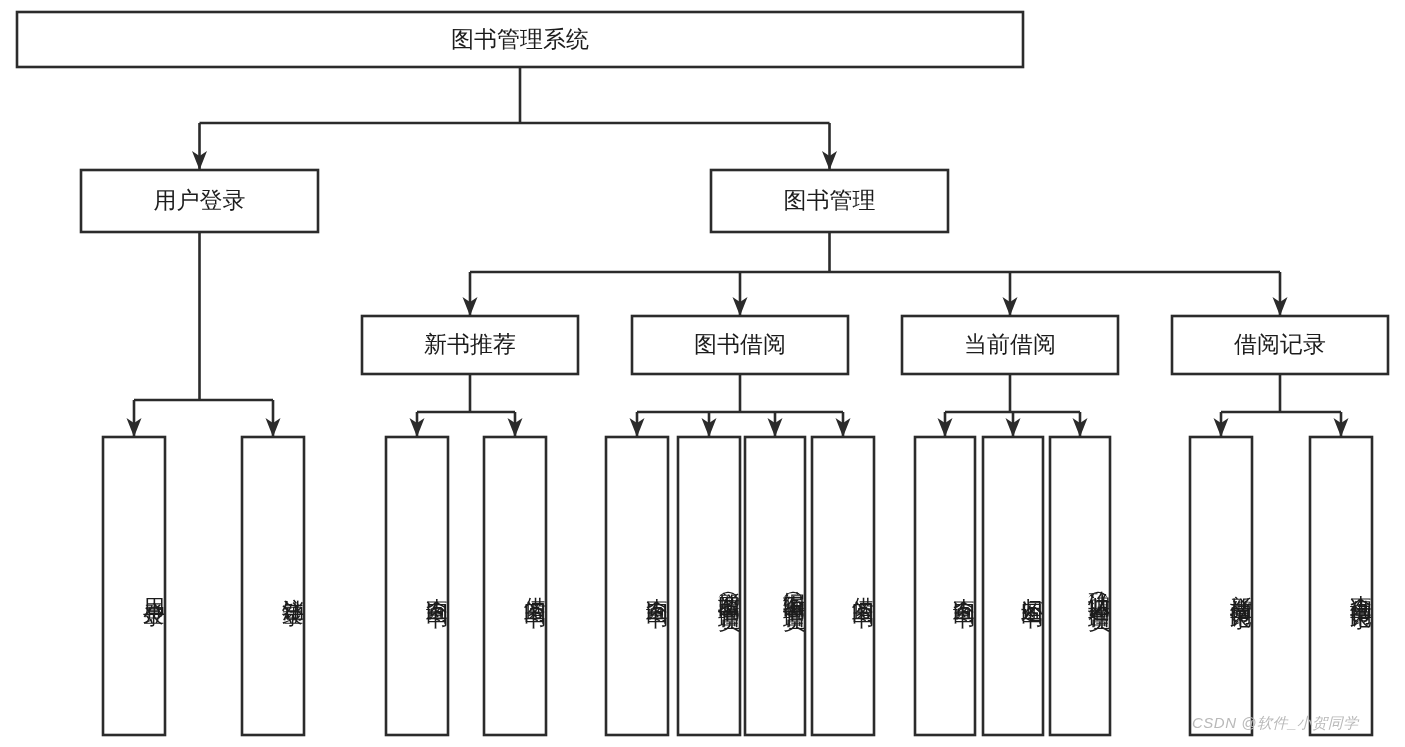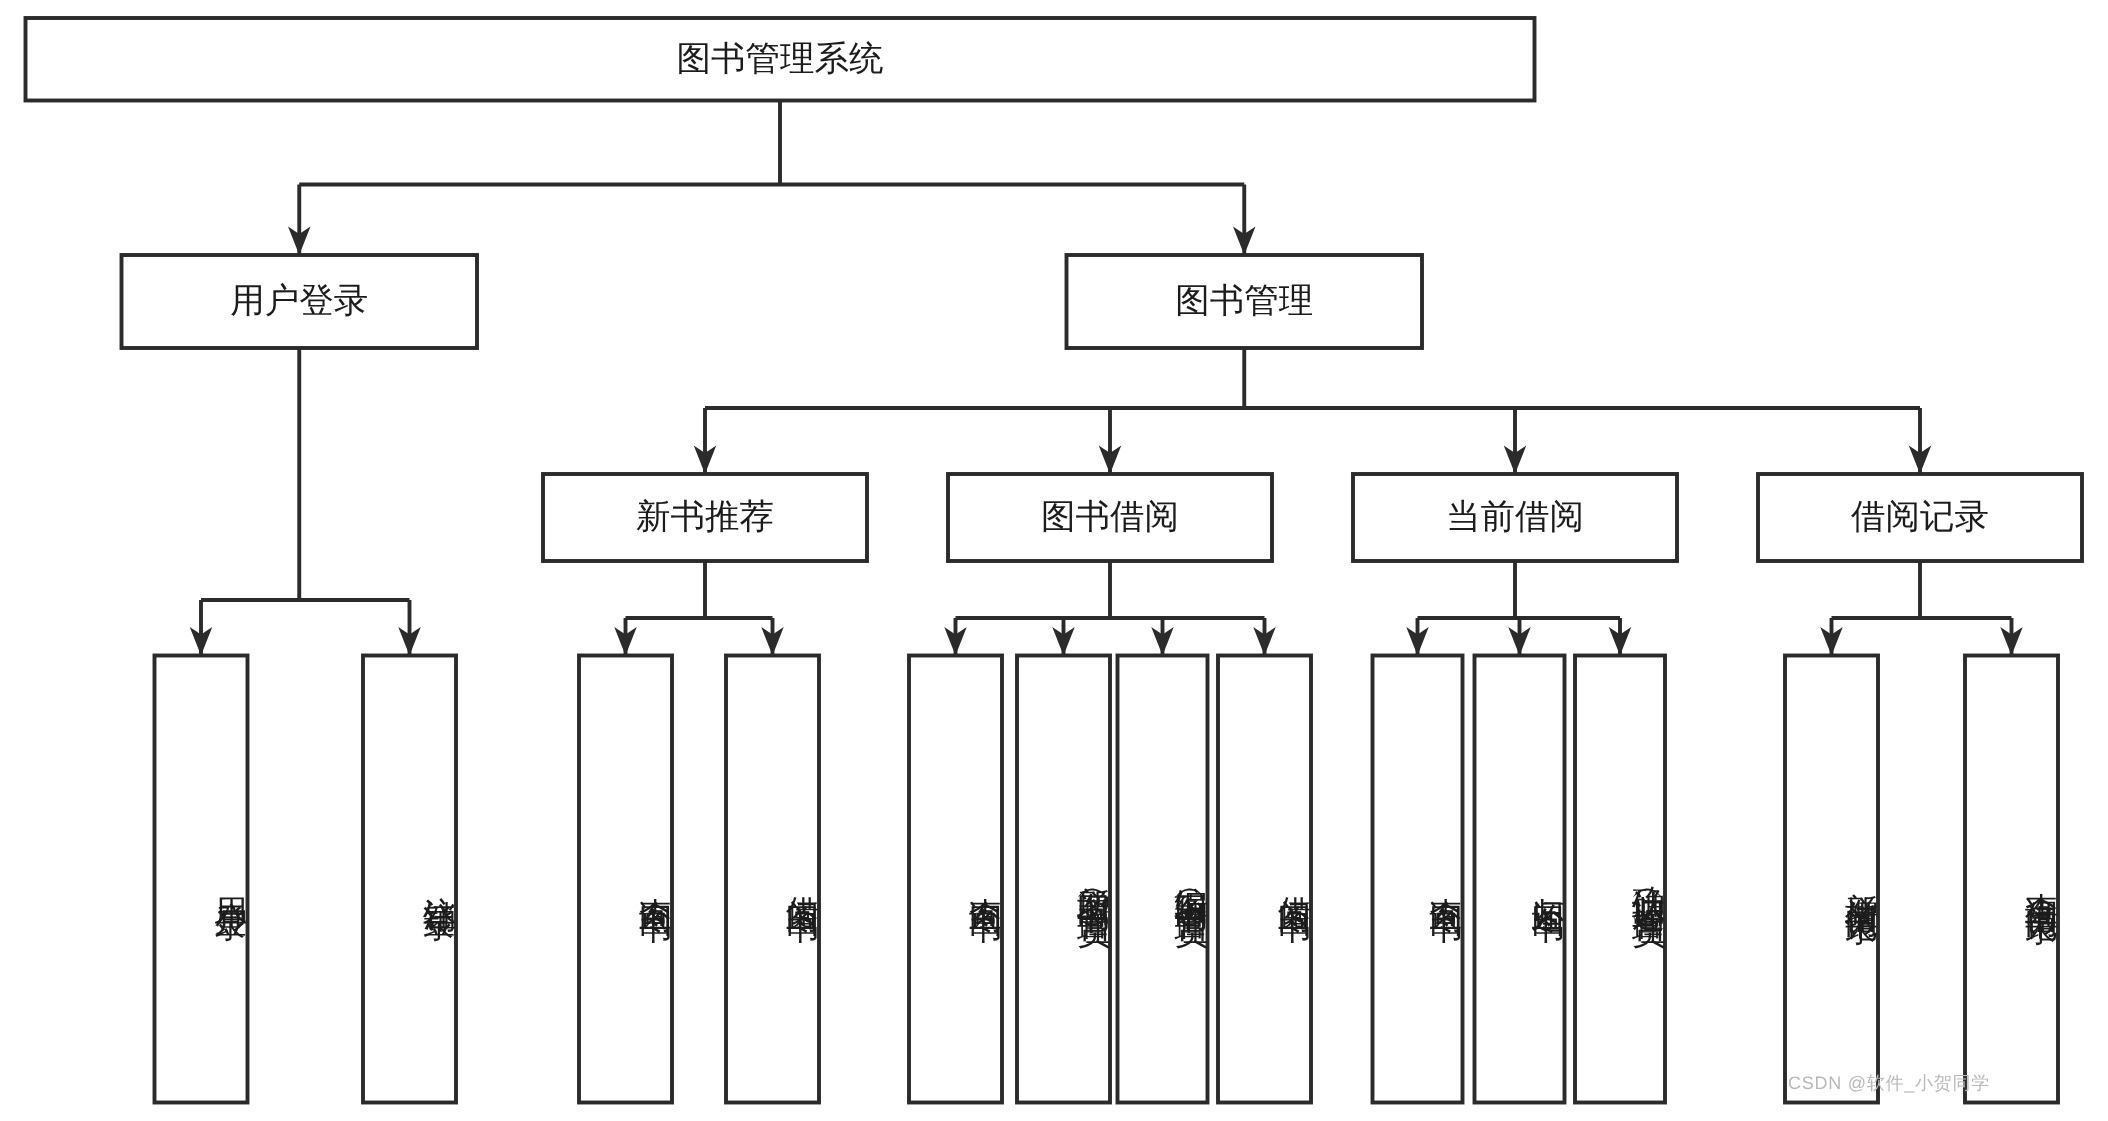--- a/index.html
+++ b/index.html
@@ -60,24 +60,25 @@
     line-height: 1;
     white-space: nowrap;
     display: flex;
     align-items: flex-start;
     justify-content: center;
     pointer-events: none;
   }
   .watermark {
     position: absolute;
     font-family: "Liberation Sans", "DejaVu Sans", sans-serif;
-    font-size: 12px;
+    font-size: 15px;
     color: #b9b9b9;
     white-space: nowrap;
     letter-spacing: 0.5px;
+    font-style: italic;
   }
 </style>
 </head>
 <body>
 
 <div id="diagram-root">
 
   <svg id="flow-svg" viewBox="0 0 1405 747">
     <g id="connectors-layer">
         <line x1="520" y1="67" x2="520" y2="123" class="connector"></line>

